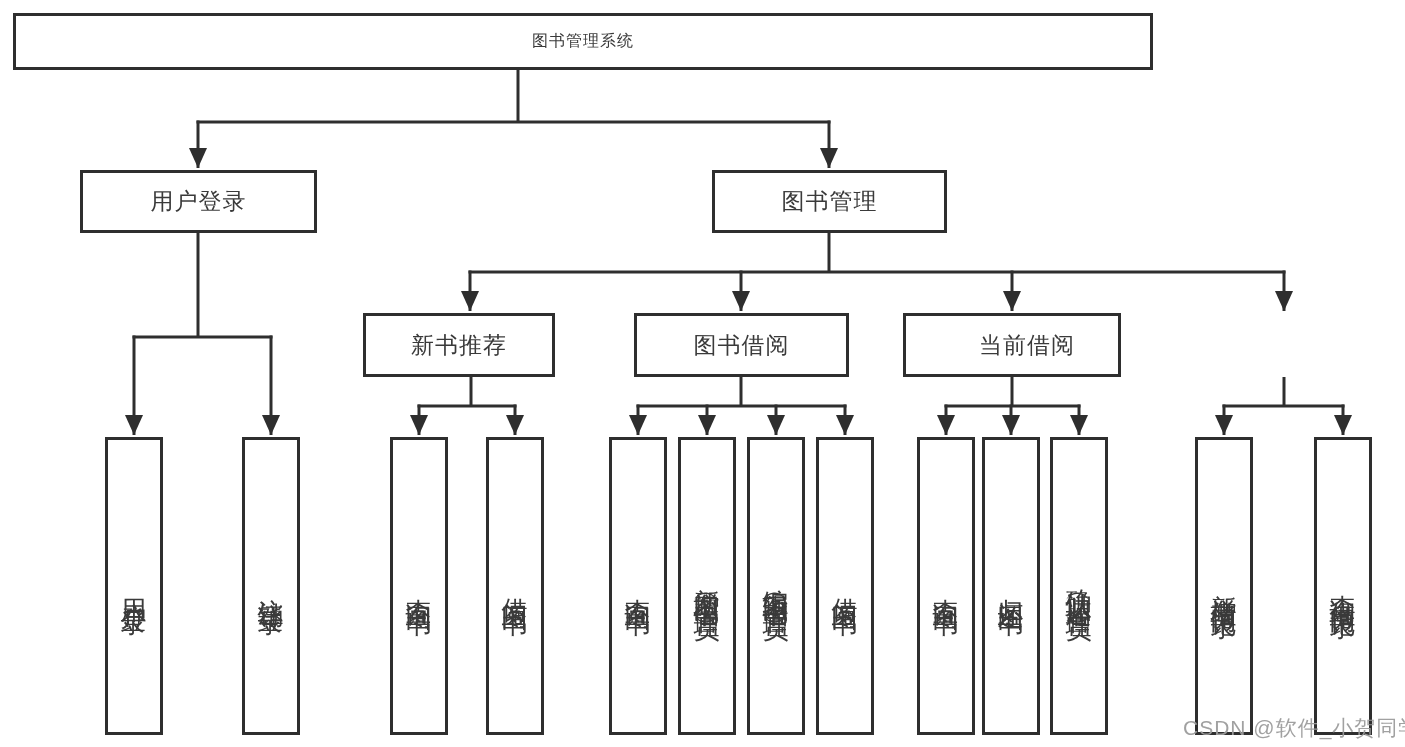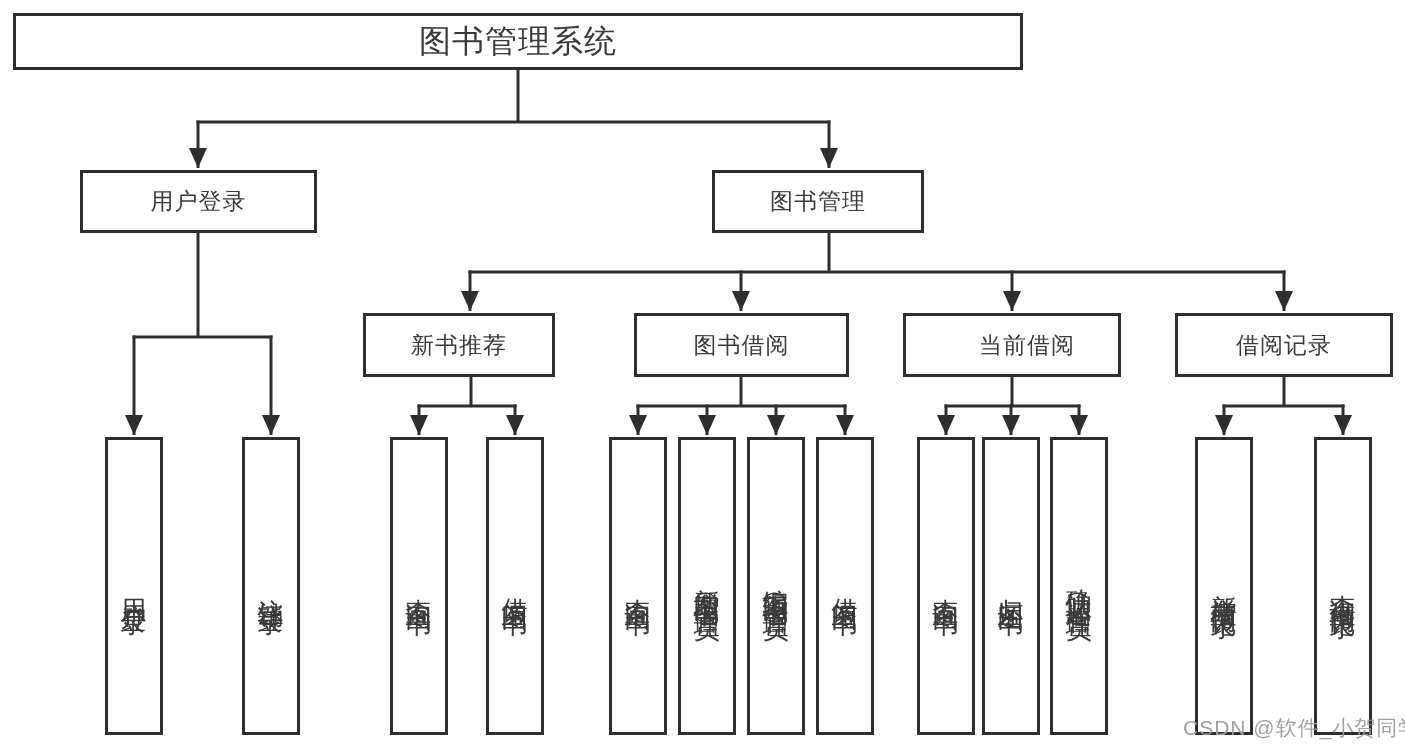--- a/index.html
+++ b/index.html
@@ -30,21 +30,21 @@
     position: absolute;
     box-sizing: border-box;
     background: #ffffff;
     border: 3px solid var(--line);
     display: flex;
     align-items: center;
     justify-content: center;
     z-index: 2;
   }
   .hbox { font-size: 23px; letter-spacing: 1px; }
-  .hbox.root { left: 13px; top: 13px; width: 1010px; height: 57px; font-size: 32px; }
+  .hbox.root { left: 13px; top: 13px; width: 1140px; height: 57px; font-size: 16px; }
   .lvl2 { top: 170px; height: 63px; }
   .lvl3 { top: 313px; height: 64px; }
   .vbox {
     top: 437px;
     height: 298px;
     width: 58px;
     font-size: 26px;
   }
   .vbox span {
     writing-mode: vertical-rl;
@@ -117,35 +117,32 @@
     <line x1="1343" y1="404.5" x2="1343" y2="435" marker-end="url(#arw)"></line>
   </svg>
 
   <div class="node hbox root">
     <span>图书管理系统</span>
   </div>
 
   <div class="node hbox lvl2" style="left:80px; width:237px;">
     <span>用户登录</span>
   </div>
-  <div class="node hbox lvl2" style="left:712px; width:212px;">
+  <div class="node hbox lvl2" style="left:712px; width:235px;">
     <span>图书管理</span>
   </div>
 
   <div class="node hbox lvl3" style="left:363px; width:192px;">
     <span>新书推荐</span>
   </div>
   <div class="node hbox lvl3" style="left:634px; width:215px;font-family:Liberation Mono, monospace;">
     <span>图书借阅</span>
   </div>
   <div class="node hbox lvl3" style="left:903px; width:218px;padding-left:30px;">
     <span>当前借阅</span>
-  </div>
-  <div class="node hbox lvl3" style="left:1175px; width:218px;">
-    <span>借阅记录</span>
   </div>
 
   <div class="node vbox" style="left:105px;">
     <span>用户登录</span>
   </div>
   <div class="node vbox" style="left:242px;">
     <span>注销登录</span>
   </div>
 
   <div class="node vbox" style="left:390px;">

